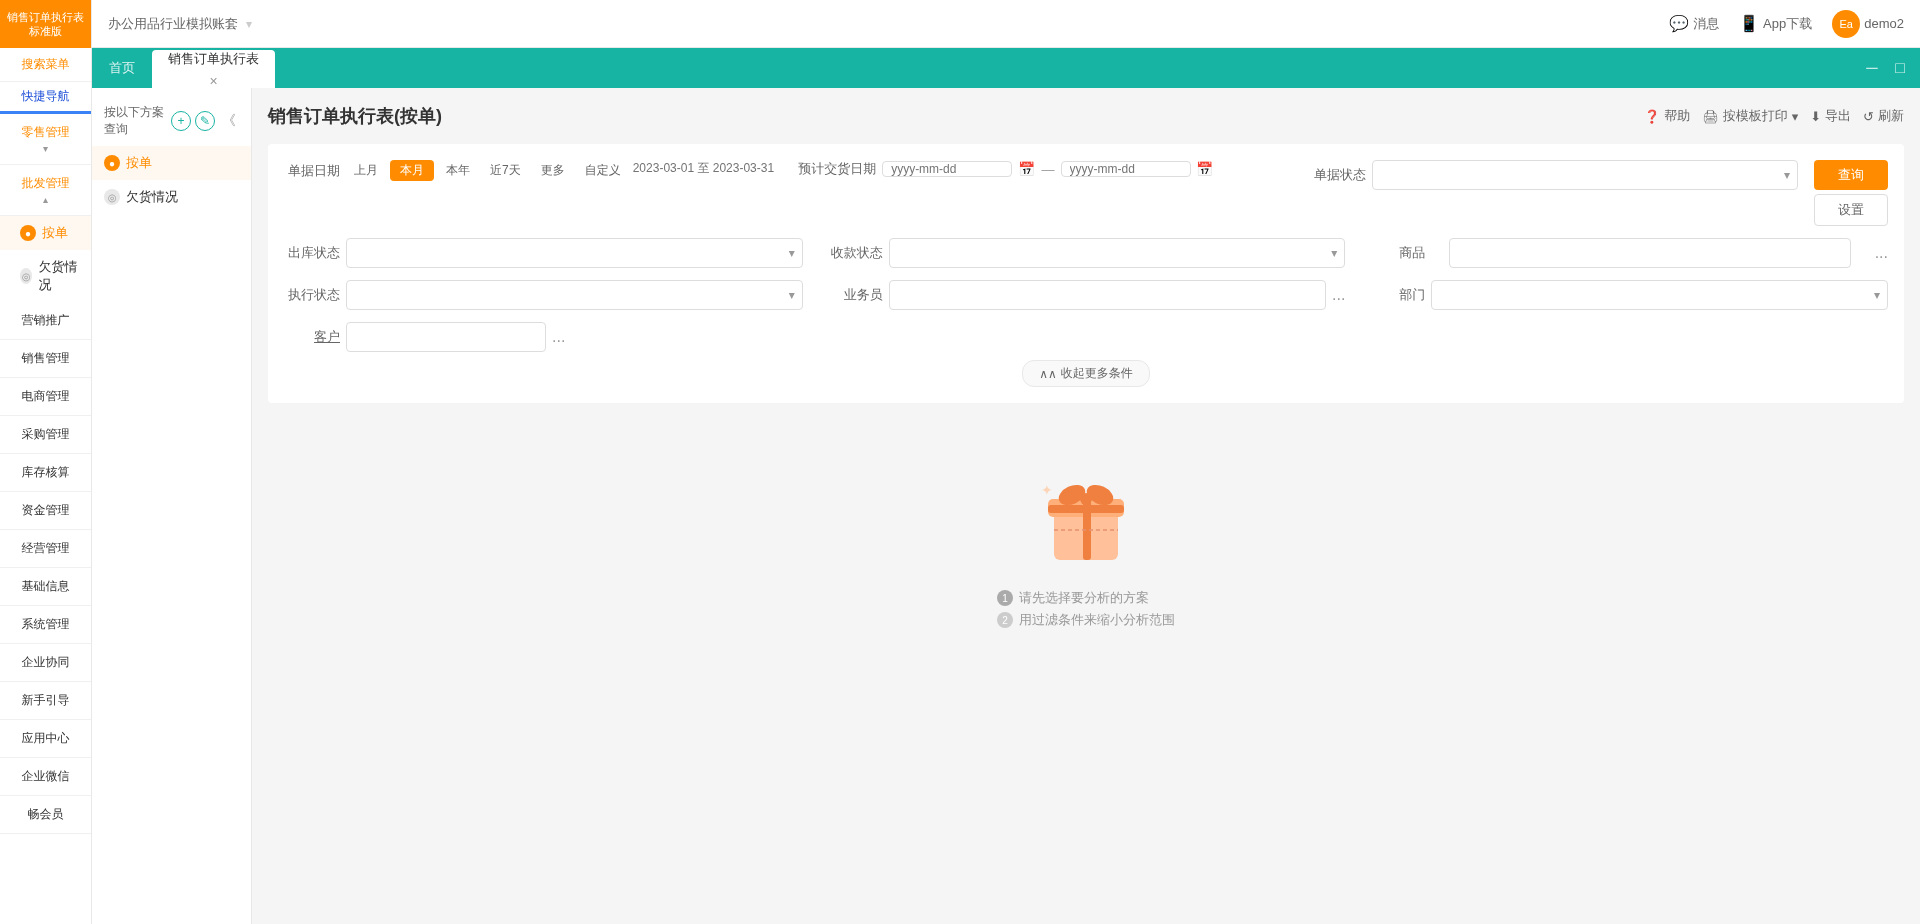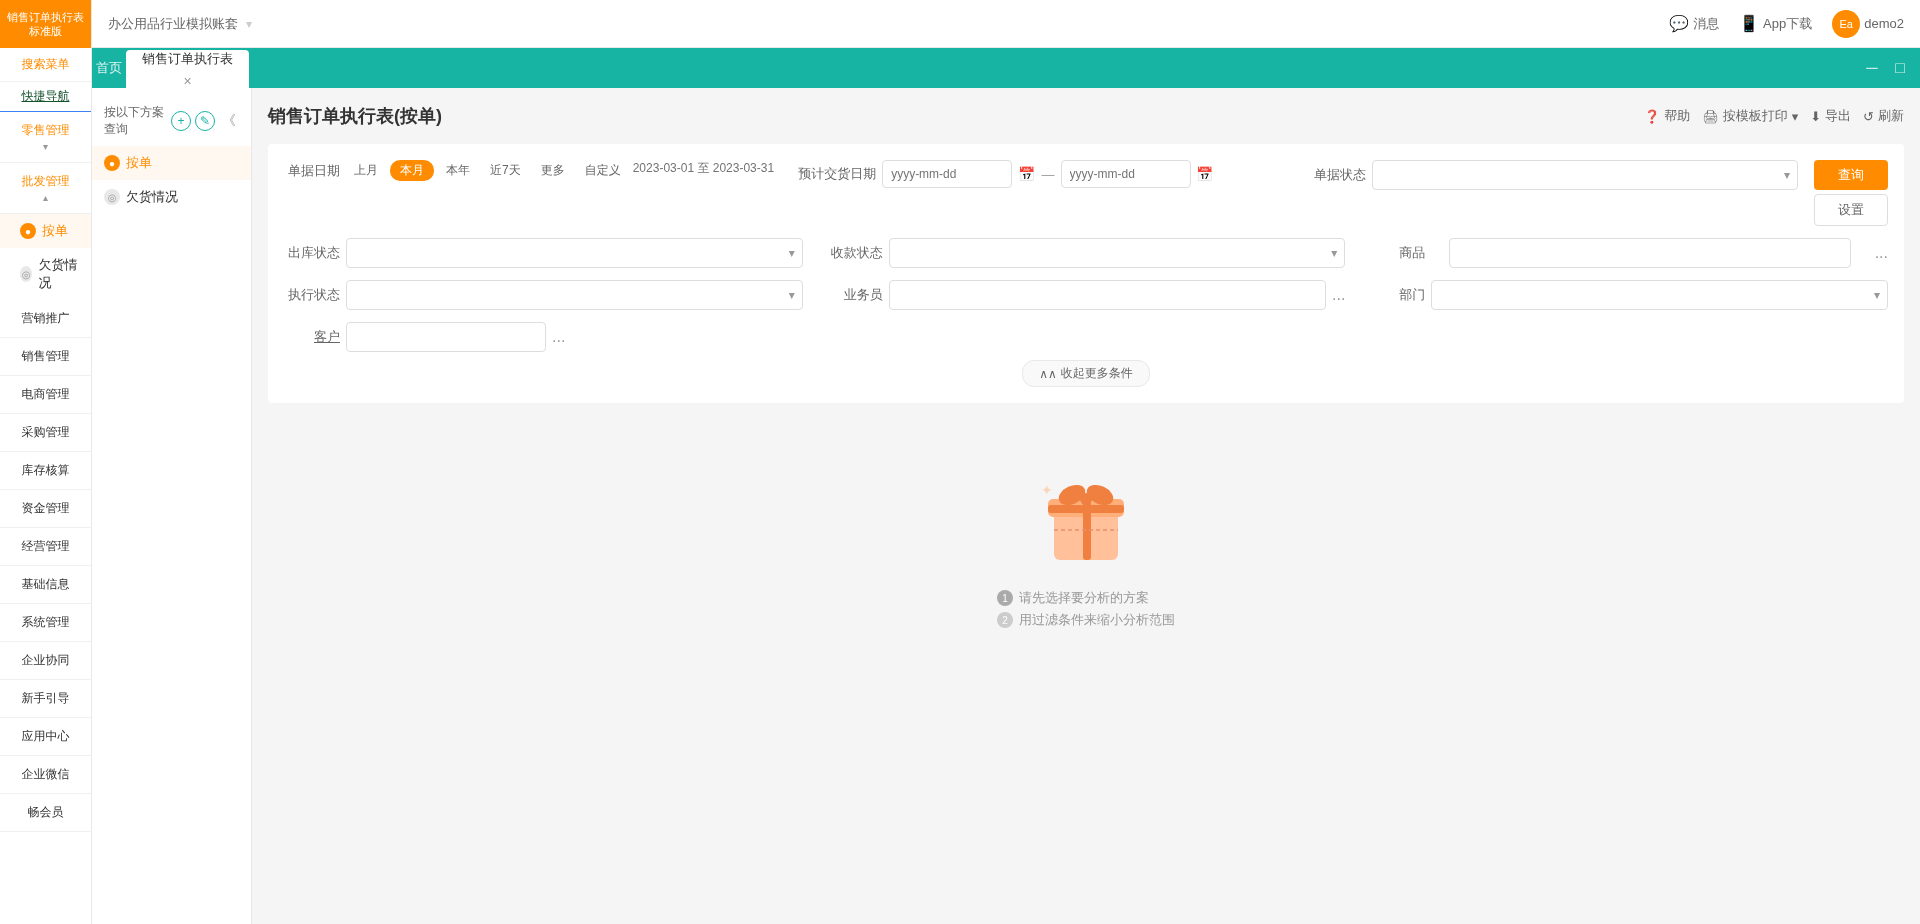--- a/index.html
+++ b/index.html
@@ -3,40 +3,40 @@
   <meta charset="utf-8">
   <style>
     * { margin: 0; padding: 0; box-sizing: border-box; }
     body { font-family: 'Microsoft YaHei', Arial, sans-serif; font-size: 13px; background: #f5f5f5; color: #333; width: 1920px; height: 924px; overflow: hidden; display: flex; }
 
     
     .sidebar { width: 92px; background: #fff; height: 924px; display: flex; flex-direction: column; border-right: 1px solid #e8e8e8; flex-shrink: 0; }
     .sidebar-logo { padding: 8px 6px; background: #ff8c00; display: flex; align-items: center; justify-content: center; height: 48px; }
     .sidebar-logo-text { color: #fff; font-size: 11px; text-align: center; line-height: 1.3; }
     .sidebar-search { padding: 8px 6px; font-size: 12px; color: #ff8c00; text-align: center; cursor: pointer; border-bottom: 1px solid #f0f0f0; }
-    .sidebar-quick-nav { padding: 6px; font-size: 12px; color: #14532d; text-align: center; cursor: pointer; border-bottom: 1px solid #3b82f6; text-decoration: underline; }
+    .sidebar-quick-nav { padding: 6px; font-size: 12px; color: #1d4ed8; text-align: center; cursor: pointer; border-bottom: 3px solid #3b82f6; }
     .sidebar-item { padding: 10px 6px; font-size: 12px; color: #333; text-align: center; cursor: pointer; border-bottom: 1px solid #f0f0f0; display: flex; flex-direction: column; align-items: center; gap: 2px; }
     .sidebar-item.active { color: #ff8c00; }
     .expand-arrow { font-size: 10px; color: #999; }
 
     
     .main { flex: 1; display: flex; flex-direction: column; height: 924px; overflow: hidden; }
 
     
     .top-header { height: 48px; background: #fff; display: flex; align-items: center; justify-content: space-between; padding: 0 16px; border-bottom: 1px solid #e8e8e8; flex-shrink: 0; }
     .top-header-left { display: flex; align-items: center; gap: 8px; }
     .breadcrumb-text { font-size: 13px; color: #666; }
     .breadcrumb-arrow { color: #ccc; font-size: 12px; }
     .top-header-right { display: flex; align-items: center; gap: 20px; }
     .top-header-item { display: flex; align-items: center; gap: 4px; font-size: 13px; color: #666; cursor: pointer; }
     .avatar { width: 28px; height: 28px; border-radius: 50%; background: #ff8c00; display: flex; align-items: center; justify-content: center; color: #fff; font-size: 11px; }
 
     
     .tab-bar { height: 40px; background: #17b3a3; display: flex; align-items: center; padding: 0 0; flex-shrink: 0; }
-    .tab-home { padding: 0 4px; height: 40px; display: flex; align-items: center; color: #fff; font-size: 13px; cursor: pointer; opacity: 0.85; }
+    .tab-home { padding: 0 17px; height: 40px; display: flex; align-items: center; color: #fff; font-size: 13px; cursor: pointer; opacity: 0.85; }
     .tab-active { padding: 0 16px; height: 40px; display: flex; align-items: center; background: #fff; color: #333; font-size: 13px; cursor: pointer; gap: 6px; border-radius: 4px 4px 0 0; margin-top: 4px; flex-direction: column; }
     .tab-close { color: #999; font-size: 14px; cursor: pointer; line-height: 1; }
     .tab-bar-actions { margin-left: auto; display: flex; align-items: center; gap: 4px; padding-right: 8px; }
     .tab-bar-btn { width: 24px; height: 24px; display: flex; align-items: center; justify-content: center; color: #fff; cursor: pointer; font-size: 16px; opacity: 0.8; }
 
     
     .content-area { flex: 1; display: flex; overflow: hidden; }
 
     
     .left-panel { width: 160px; background: #fff; border-right: 1px solid #e8e8e8; padding: 12px 0; flex-shrink: 0; }
@@ -58,22 +58,22 @@
     .page-action-btn { display: flex; align-items: center; gap: 4px; font-size: 13px; color: #666; cursor: pointer; }
 
     
     .filter-card { background: #fff; border-radius: 4px; padding: 16px; margin-bottom: 12px; }
     .filter-label { font-size: 13px; color: #666; white-space: nowrap; min-width: 60px; text-align: right; }
     .filter-input { width: 100%; height: 30px; border: 1px solid #ddd; border-radius: 4px; padding: 0 8px; font-size: 13px; color: #333; background: #fff; }
     .filter-select-wrapper { position: relative; width: 100%; }
     .filter-select-wrapper::after { content: '▾'; position: absolute; right: 8px; top: 50%; transform: translateY(-50%); color: #999; font-size: 12px; pointer-events: none; }
     .filter-select-wrapper select { width: 100%; height: 30px; border: 1px solid #ddd; border-radius: 4px; padding: 0 8px; font-size: 13px; color: #333; background: #fff; appearance: none; cursor: pointer; }
     .date-btn { padding: 2px 8px; font-size: 12px; border-radius: 3px; cursor: pointer; color: #666; background: none; border: none; }
-    .date-btn.active { background: #ff8c00; color: #fff; border-radius: 10px; padding: 2px 10px; }
-    .date-input { width: 130px; height: 28px; border: 1px solid #ddd; border-radius: 4px; padding: 0 8px; font-size: 12px; color: #999; background: #fff; }
+    .date-btn.active { background: #ff8c00; color: #fff; border-radius: 4px; padding: 2px 10px; }
+    .date-input { width: 130px; height: 16px; border: 1px solid #ddd; border-radius: 4px; padding: 0 8px; font-size: 12px; color: #999; background: #fff; }
     .date-dash { color: #999; }
     .date-icon { color: #17b3a3; cursor: pointer; font-size: 14px; }
 
     .collapse-row { display: flex; justify-content: center; margin-top: 4px; }
     .collapse-btn { display: flex; align-items: center; gap: 4px; font-size: 12px; color: #666; cursor: pointer; padding: 4px 16px; background: #f9f9f9; border-radius: 12px; border: 1px solid #e8e8e8; }
     .btn-query { background: #ff8c00; color: #fff; border: none; border-radius: 4px; padding: 6px 24px; font-size: 13px; cursor: pointer; }
     .btn-setting { background: #fff; color: #666; border: 1px solid #ddd; border-radius: 4px; padding: 6px 16px; font-size: 13px; cursor: pointer; }
 
     
     .empty-state { display: flex; flex-direction: column; align-items: center; justify-content: center; padding: 60px 0; gap: 8px; }

